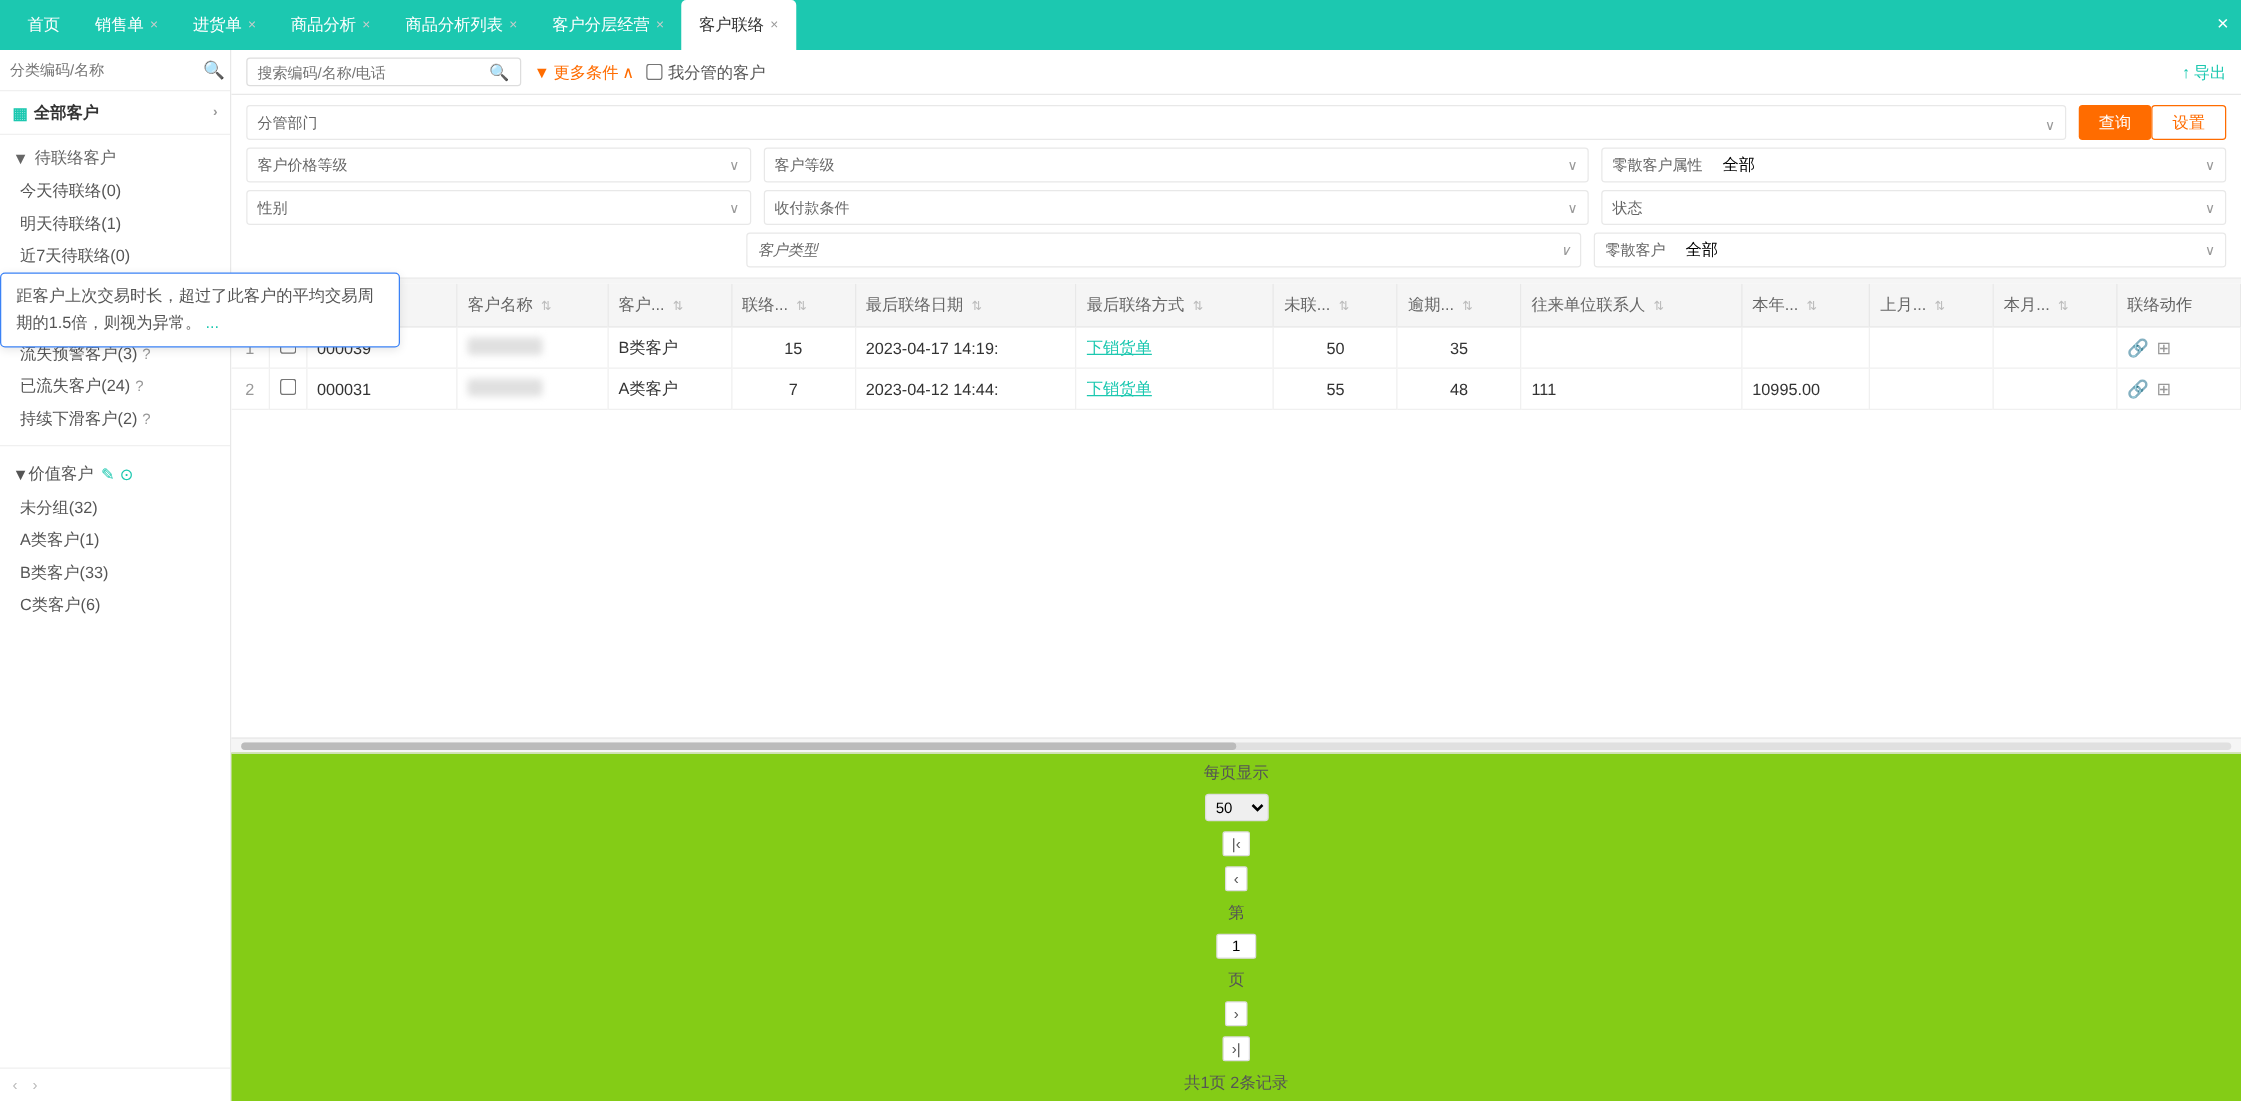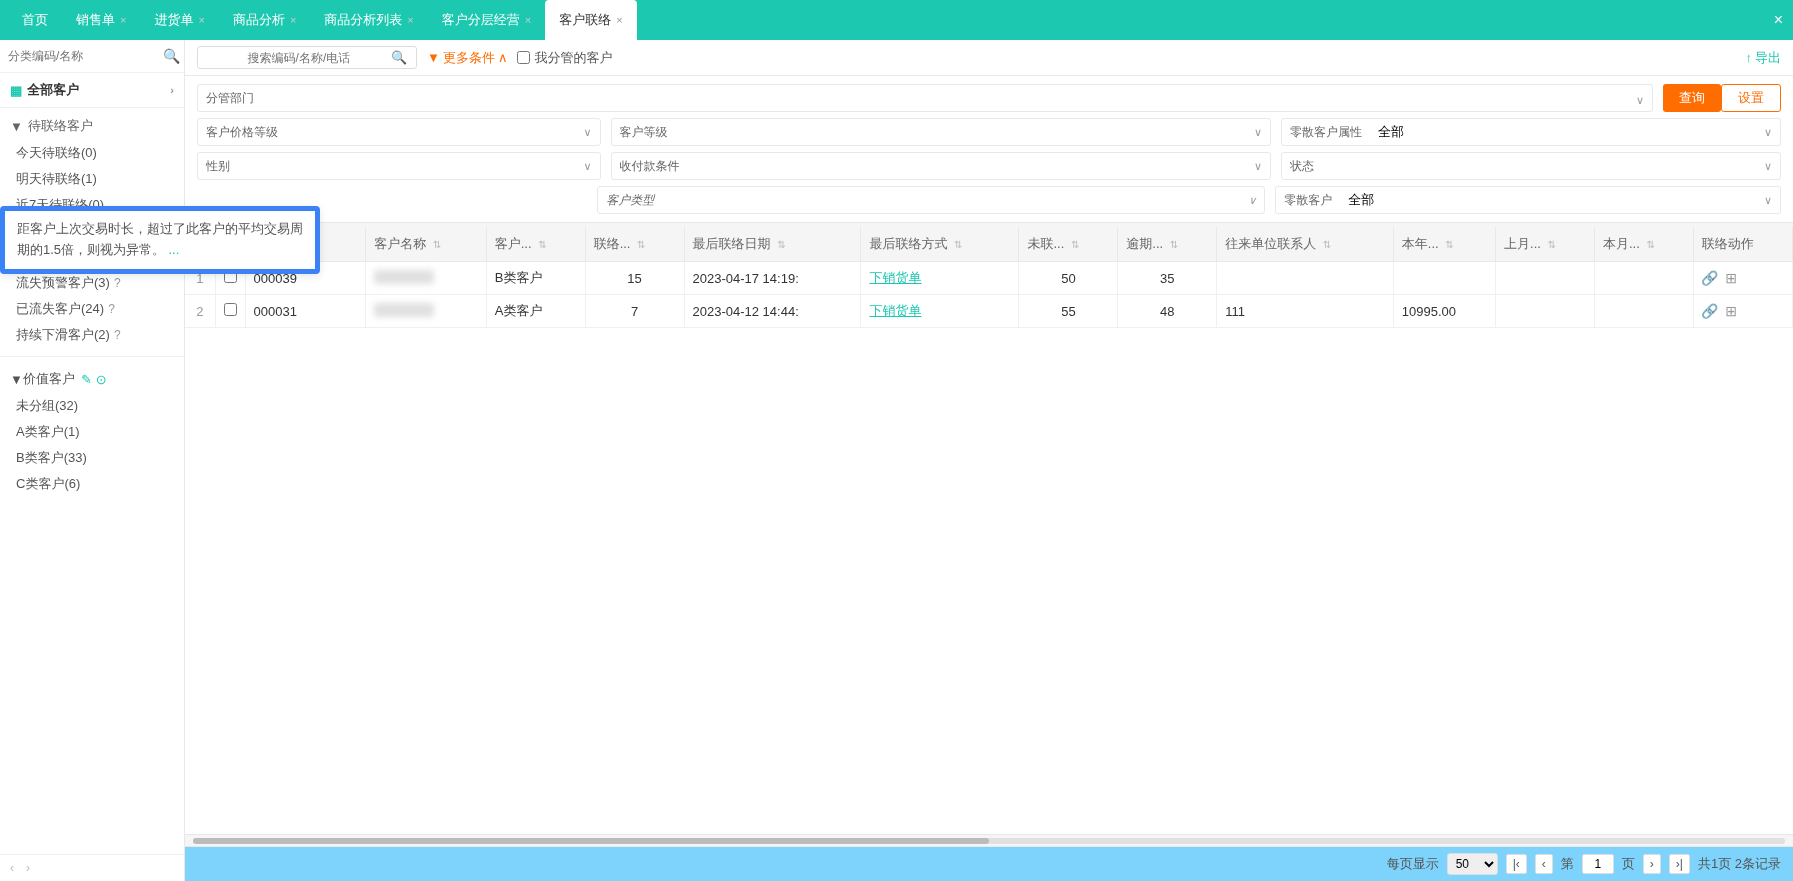--- a/index.html
+++ b/index.html
@@ -319,29 +319,30 @@
       left: 0;
       top: 0;
       width: 50%;
       height: 100%;
       background: #bbb;
       border-radius: 3px;
     }
 
     
     .pagination-bar {
-      background: #7dd3fc;
+      background: #84cc16;
       border-top: 1px solid #e8e8e8;
       padding: 6px 12px;
       display: flex;
       align-items: center;
       justify-content: flex-end;
       gap: 8px;
       font-size: 12px;
       color: #555;
+      flex-direction: column;
     }
     .page-size-select {
       border: 1px solid #ddd;
       border-radius: 3px;
       padding: 2px 4px;
       font-size: 12px;
     }
     .page-btn {
       border: 1px solid #ddd;
       background: #fff;
@@ -357,23 +358,23 @@
       text-align: center;
       padding: 2px;
       font-size: 12px;
       border-radius: 2px;
     }
 
     
     .tooltip-box {
       position: absolute;
       left: 0;
-      top: 206px;
-      background: #fff;
-      border: 5px solid #3b82f6;
+      top: 218px;
+      background: #fff;
+      border: 1px solid #3b82f6;
       border-radius: 4px;
       padding: 8px 12px;
       font-size: 12px;
       color: #555;
       box-shadow: 0 2px 8px rgba(0,0,0,0.1);
       z-index: 100;
       max-width: 320px;
       line-height: 1.6;
     }
     .tooltip-box .dots { color: #1cc8b0; }
@@ -503,21 +504,21 @@
     <div class="sidebar-nav-arrows" style="margin-top:auto;">
       <span class="arr">‹</span>
       <span class="arr">›</span>
     </div>
   </div>
 
   <div class="content-area">
 
     <div class="filter-bar">
       <div class="filter-search-box">
-        <input type="text" style="width: 160px; text-align: center;" placeholder="搜索编码/名称/电话">
+        <input type="text" style="width: 160px;" placeholder="搜索编码/名称/电话">
         <span class="si">🔍</span>
       </div>
       <div class="more-conditions">
         <span>▼</span>
         <span>更多条件</span>
         <span>∧</span>
       </div>
       <div class="my-customers-check">
         <input type="checkbox" style="">
         <label>我分管的客户</label>

